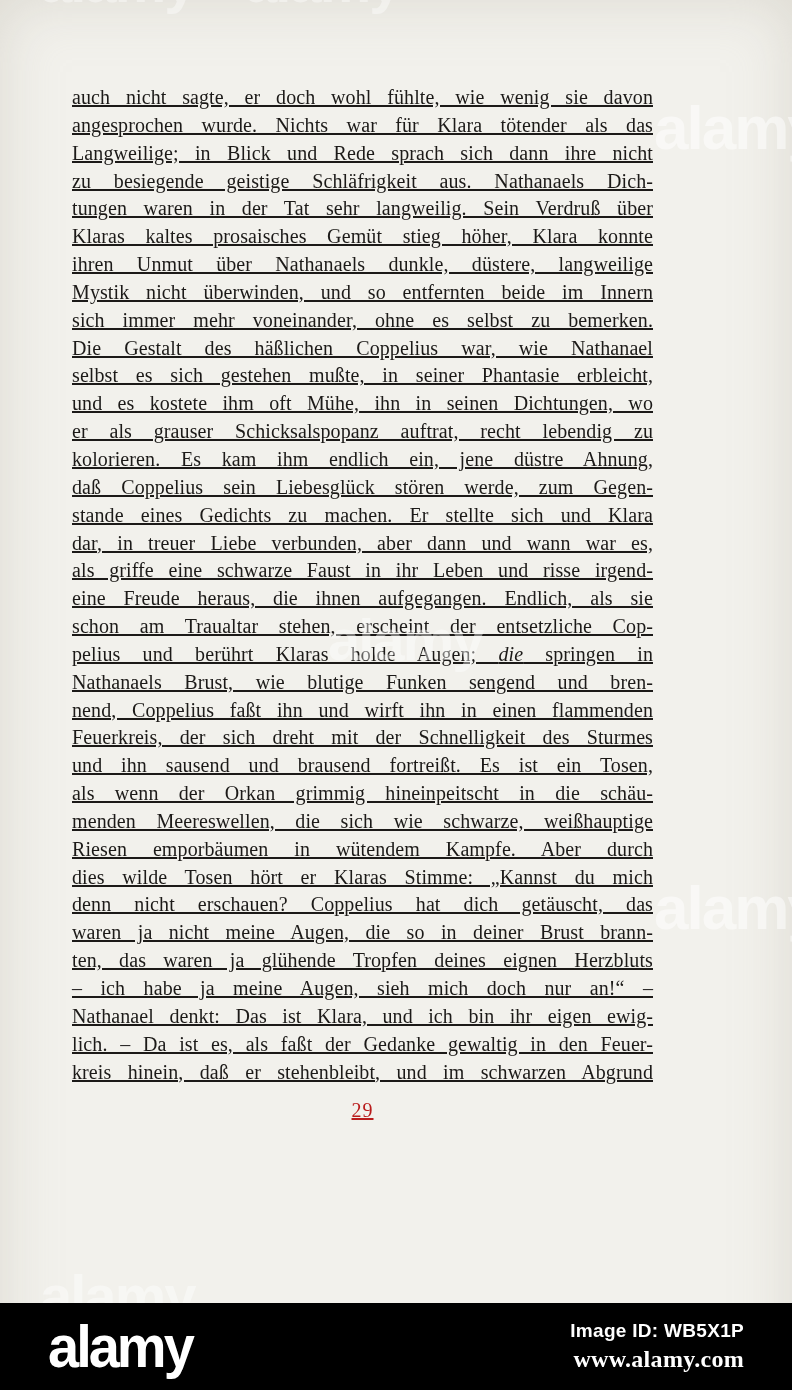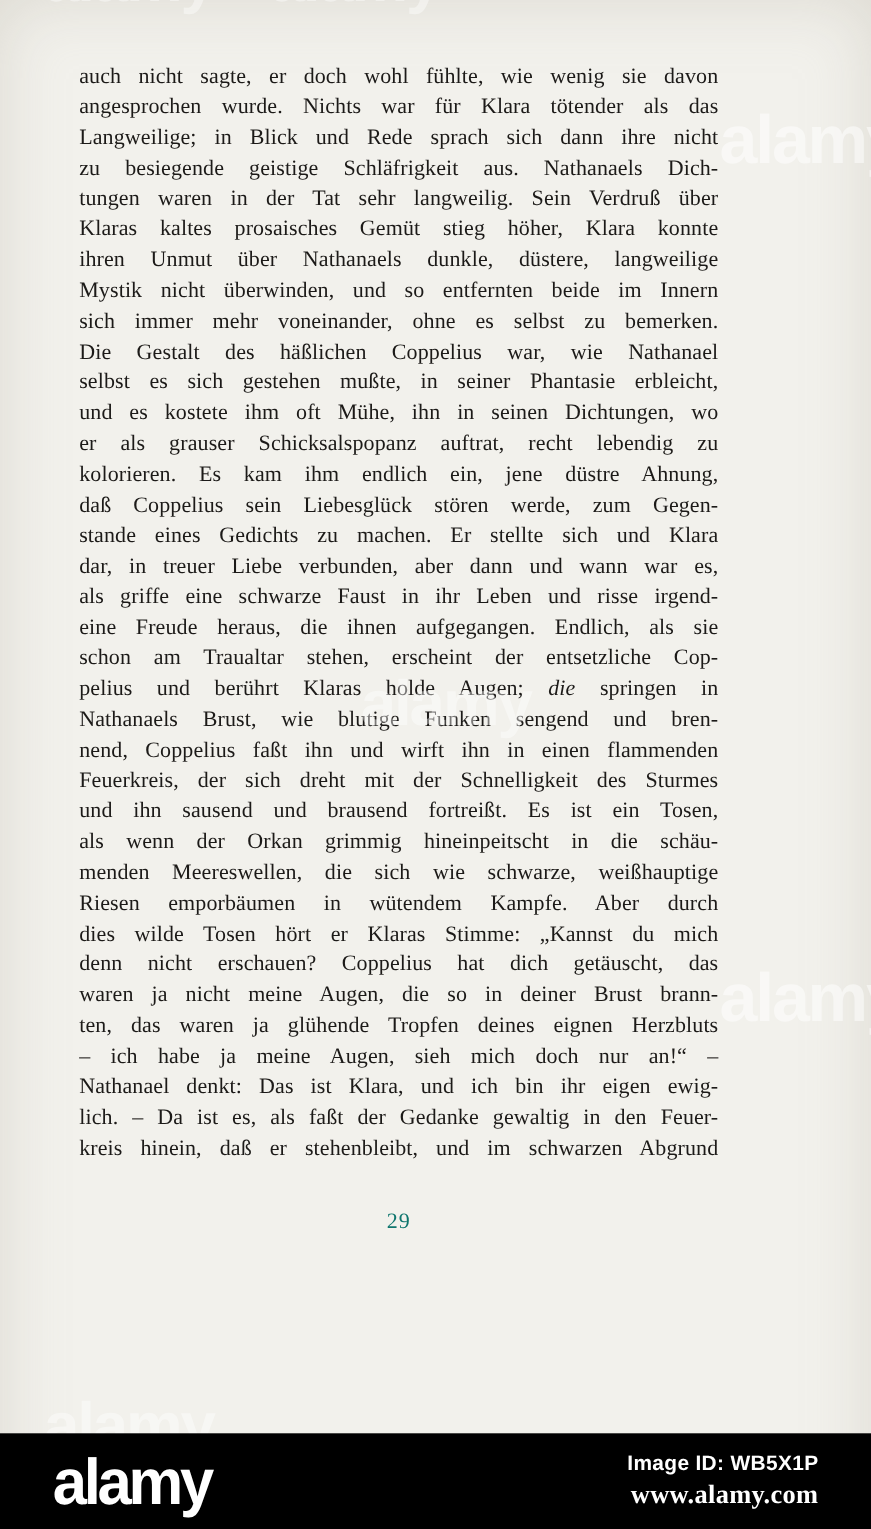--- a/index.html
+++ b/index.html
@@ -8,42 +8,44 @@
     width: 792px;
     height: 1390px;
     background: #f2f1ec;
     overflow: hidden;
     font-family: "Liberation Serif", serif;
     box-shadow: inset 0 0 60px rgba(180,175,160,0.35);
   }
   .text-block {
     position: absolute;
     left: 72px;
-    top: 56px;
+    top: 84px;
     width: 581px;
     color: #1c1a18;
+    text-decoration: underline;
   }
   .line {
     font-size: 20px;
     line-height: 27.85px;
     text-align: justify;
     text-align-last: justify;
     white-space: normal;
     letter-spacing: 0.1px;
   }
   .line .it { font-style: italic; }
   .page-number {
     position: absolute;
     left: 72px;
     top: 1099px;
     width: 581px;
     text-align: center;
     font-size: 20px;
-    color: #0f766e;
+    color: #b91c1c;
     letter-spacing: 1px;
+    text-decoration: underline;
   }
   .wm-layer { position: absolute; inset: 0; pointer-events: none; }
   .wm-tile {
     position: absolute;
     font-family: "Liberation Sans", sans-serif;
     font-weight: bold;
     font-size: 62px;
     letter-spacing: -2px;
     color: rgba(255,255,255,0.5);
   }

